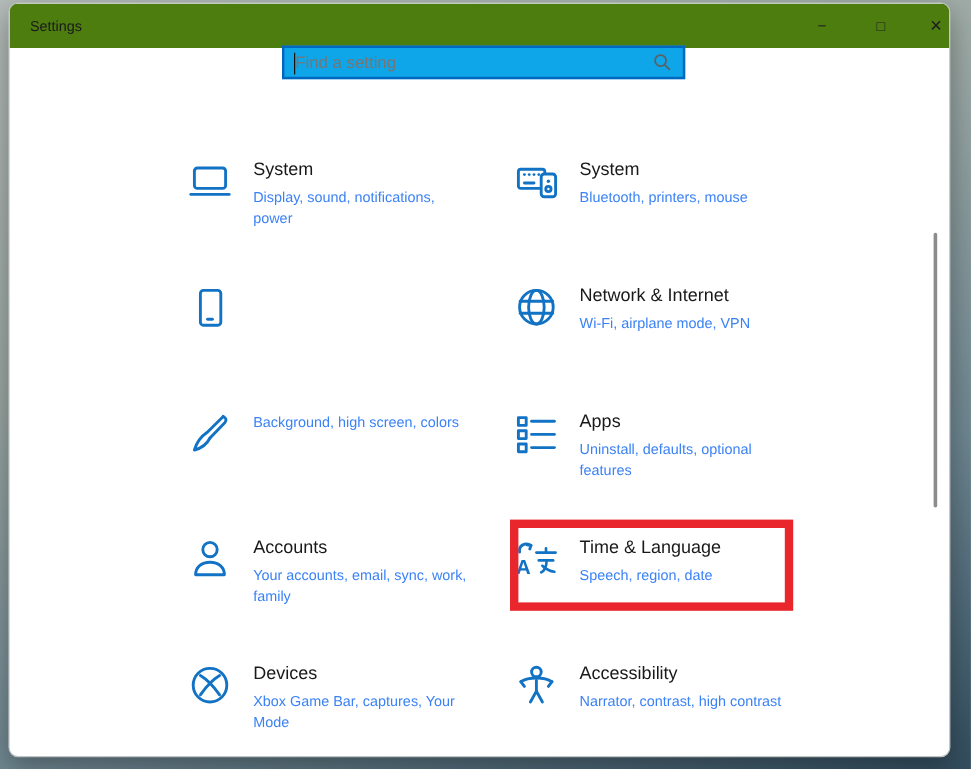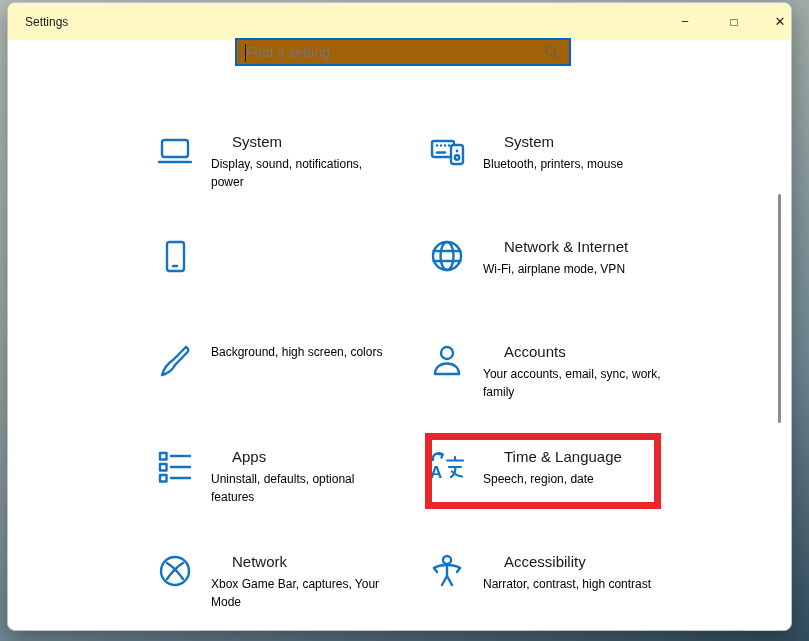--- a/index.html
+++ b/index.html
@@ -12,51 +12,51 @@
   }
   
   .win{
     position:absolute; left:7px; top:2px; width:785px; height:629px;
     background:#ffffff; border:1px solid #bfc4c4; border-radius:8px;
     box-shadow:0 8px 24px rgba(0,0,0,.35);
     overflow:hidden;
   }
   .titlebar{
     position:absolute; left:0; top:0; width:100%; height:37px;
-    background:#fef9c3; display:flex; align-items:center;
+    background:#4d7c0f; display:flex; align-items:center;
   }
   .title{ font-size:12px; color:#1a1a1a; padding-left:17px; }
   .caption-btn{
     position:absolute; top:0; width:46px; height:37px;
     display:flex; align-items:center; justify-content:center;
     font-size:13px; color:#222; cursor:default; background:transparent; border:none;
   }
   .btn-min{ left:654px; } .btn-max{ left:703px; font-size:12px; } .btn-close{ left:749px; }
   
   .search{
     position:absolute; left:227px; top:35px; width:336px; height:28px;
-    border:2px solid #0067c0; background:#a16207; display:flex; align-items:center;
+    border:2px solid #0067c0; background:#0ea5e9; display:flex; align-items:center;
   }
   .search input{
     flex:1; border:none; outline:none; font-family:"Liberation Sans",sans-serif;
     font-size:14px; color:#1a1a1a; padding-left:9px; background:transparent;
   }
   .search input::placeholder{ color:#767676; opacity:1; }
   .caret{ position:absolute; left:8px; top:4px; width:1px; height:18px; background:#111; }
   .search-glyph{ padding:0 9px 0 4px; display:flex; align-items:center; }
   
   .grid{
     position:absolute; left:148px; top:128px;
     display:grid; grid-template-columns:272px 272px; grid-auto-rows:105px;
   }
   .tile{ display:flex; gap:17px; cursor:pointer; }
   .tile .icon{ width:38px; height:40px; flex:0 0 38px; display:flex; align-items:flex-start; justify-content:center; padding-top:2px; }
   .tile .txt{ padding-top:2px; }
-  .tile .t{ font-size:15px; color:#191919; margin-bottom:5px;margin-left:21px; }
-  .tile .s{ font-size:12px; color:#000000; line-height:1.5; max-width:182px; }
+  .tile .t{ font-size:15px; color:#191919; margin-bottom:5px; }
+  .tile .s{ font-size:12px; color:#3b82f6; line-height:1.5; max-width:182px; }
   svg .st{ stroke:#1273c5; stroke-width:2.4; fill:none; stroke-linecap:round; stroke-linejoin:round; }
   svg .fl{ fill:#1273c5; }
   
   .highlight{
     position:absolute; left:417px; top:430px; width:236px; height:76px;
     border:7px solid #e8262c; z-index:5; pointer-events:none;
   }
   .scroll-thumb{
     position:absolute; left:770px; top:191px; width:3px; height:229px;
     background:#8c8c8c; border-radius:2px;
@@ -154,44 +154,44 @@
         </svg>
       </span>
       <span class="txt">
         <div class="s">Background, high screen, colors</div>
       </span>
     </div>
 
     <div class="tile">
       <span class="icon">
         <svg width="38" height="38" viewBox="0 0 38 38">
-          <circle class="st" cx="19" cy="10" r="6"></circle>
-          <path class="st" d="M7,31 C7,24.5 12,20.5 19,20.5 C26,20.5 31,24.5 31,31 Z"></path>
-        </svg>
-      </span>
-      <span class="txt">
-        <div class="t">Accounts</div>
-        <div class="s">Your accounts, email, sync, work, family</div>
-      </span>
-    </div>
-
-    <div class="tile">
-      <span class="icon">
-        <svg width="38" height="38" viewBox="0 0 38 38">
           <rect class="st" x="4" y="5" width="6.5" height="6.5"></rect>
           <rect class="st" x="4" y="16" width="6.5" height="6.5"></rect>
           <rect class="st" x="4" y="27" width="6.5" height="6.5"></rect>
           <line class="st" x1="15" y1="8" x2="34" y2="8"></line>
           <line class="st" x1="15" y1="19" x2="34" y2="19"></line>
           <line class="st" x1="15" y1="30" x2="34" y2="30"></line>
         </svg>
       </span>
       <span class="txt">
         <div class="t">Apps</div>
         <div class="s">Uninstall, defaults, optional features</div>
+      </span>
+    </div>
+
+    <div class="tile">
+      <span class="icon">
+        <svg width="38" height="38" viewBox="0 0 38 38">
+          <circle class="st" cx="19" cy="10" r="6"></circle>
+          <path class="st" d="M7,31 C7,24.5 12,20.5 19,20.5 C26,20.5 31,24.5 31,31 Z"></path>
+        </svg>
+      </span>
+      <span class="txt">
+        <div class="t">Accounts</div>
+        <div class="s">Your accounts, email, sync, work, family</div>
       </span>
     </div>
 
     <div class="tile">
       <span class="icon">
         <svg width="38" height="38" viewBox="0 0 38 38">
           <path class="st" d="M5,12 C4,6.5 10,3.5 14.5,6.5" stroke-width="2"></path>
           <path class="st" d="M14.5,6.5 l-3.5,-0.5 M14.5,6.5 l-1,3" stroke-width="2"></path>
           <text x="2" y="30" font-family="Liberation Sans, sans-serif" font-size="17" font-weight="bold" fill="#1273c5">A</text>
           <g stroke="#1273c5" stroke-width="2.2" fill="none" stroke-linecap="round">
@@ -211,21 +211,21 @@
 
     <div class="tile">
       <span class="icon">
         <svg width="38" height="38" viewBox="0 0 38 38">
           <circle class="st" cx="19" cy="18" r="14"></circle>
           <path class="st" d="M11,10 C16,13 22,19 27,26"></path>
           <path class="st" d="M27,10 C22,13 16,19 11,26"></path>
         </svg>
       </span>
       <span class="txt">
-        <div class="t">Network</div>
+        <div class="t">Devices</div>
         <div class="s">Xbox Game Bar, captures, Your Mode</div>
       </span>
     </div>
 
     <div class="tile">
       <span class="icon">
         <svg width="38" height="38" viewBox="0 0 38 38">
           <circle class="st" cx="19" cy="7" r="4"></circle>
           <path class="st" d="M6,15 C10,12.5 14,12 19,12 C24,12 28,12.5 32,15"></path>
           <path class="st" d="M6,15 l3,4 M32,15 l-3,4"></path>

